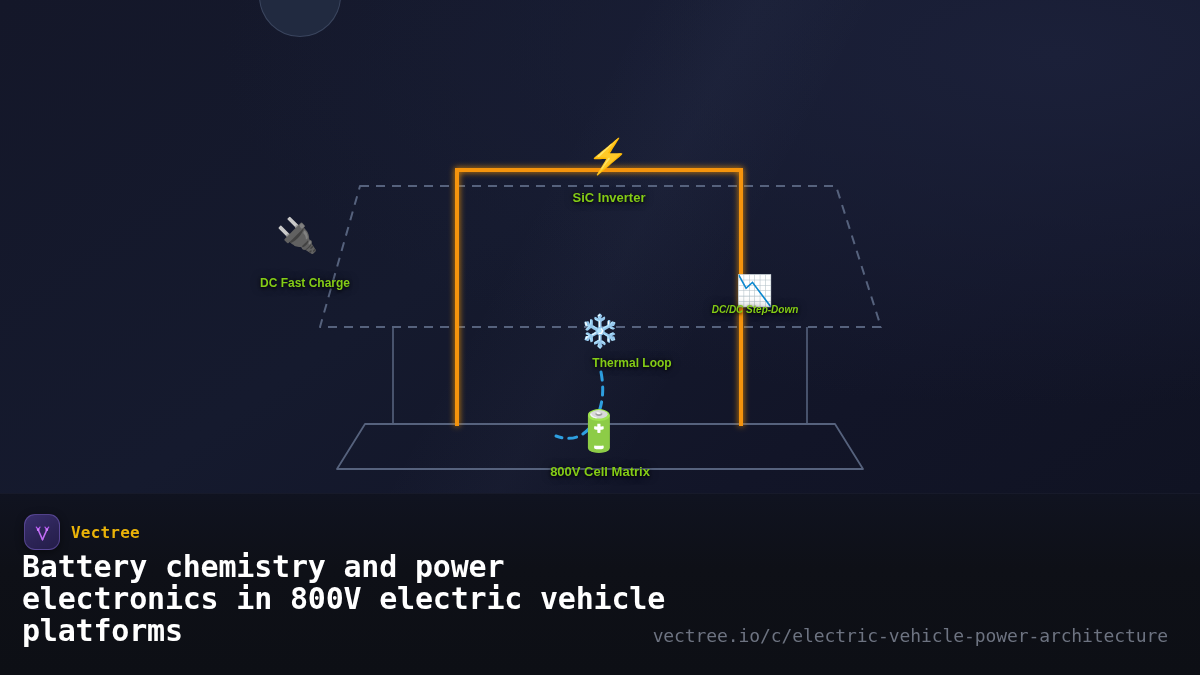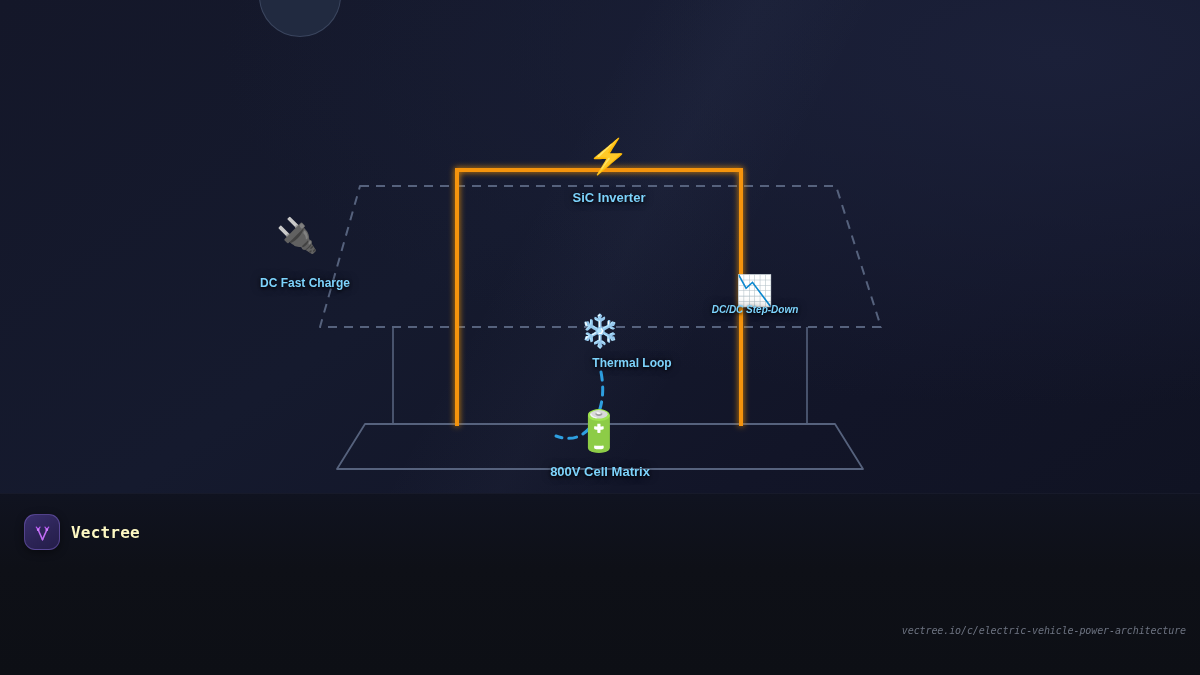--- a/index.html
+++ b/index.html
@@ -49,21 +49,21 @@
   }
 
   
   #diagram {
     position: absolute;
     left: 0; top: 0;
     width: 1200px; height: 500px;
   }
   .node-label {
     position: absolute;
-    color: #7dd3fc;
+    color: #84cc16;
     font-weight: bold;
     white-space: nowrap;
     transform: translateX(-50%);
     text-shadow: 0 1px 3px rgba(0,0,0,0.85), 0 0 8px rgba(0,0,0,0.6);
   }
   .node-glyph {
     position: absolute;
     transform: translate(-50%,-50%);
     line-height: 1;
     text-align: center;
@@ -97,46 +97,45 @@
     width: 34px; height: 34px;
     border-radius: 11px;
     background: linear-gradient(150deg, #3a2f6e 0%, #2c2456 55%, #241d49 100%);
     border: 1px solid rgba(150,120,235,0.38);
     display: flex;
     align-items: center;
     justify-content: center;
     box-shadow: 0 2px 8px rgba(0,0,0,0.45);
   }
   .brand-name {
-    color: #fef9c3;
+    color: #eab308;
     font-family: "DejaVu Sans Mono", monospace;
     font-size: 16px;
     font-weight: bold;
     letter-spacing: 0.2px;
   }
   .headline {
     position: absolute;
     left: 22px; top: 58px;
     width: 680px;
     margin: 0;
     color: #ffffff;
     font-family: "DejaVu Sans Mono", monospace;
     font-size: 30px;
     font-weight: bold;
     line-height: 32px;
     letter-spacing: -0.2px;
   }
   .url {
     position: absolute;
-    right: 14px; top: 132px;
+    right: 32px; top: 132px;
     color: #6d7381;
     font-family: "DejaVu Sans Mono", monospace;
-    font-size: 10px;
+    font-size: 18px;
     letter-spacing: -0.1px;
-    font-style: italic;
   }
 </style>
 </head>
 <body>
 
 <div id="stage">
 
   <div class="bg-base"></div>
   <div class="bg-sheen"></div>
   <div class="bg-lower"></div>
@@ -192,17 +191,18 @@
           <path d="M12 21 L17.5 8.5" stroke="#c06cf5" stroke-width="2" stroke-linecap="round" fill="none"></path>
           <path d="M6.5 8.5 L4.2 5.2 M6.5 8.5 L8.8 5.2" stroke="#b559ef" stroke-width="1.6" stroke-linecap="round" fill="none"></path>
           <path d="M17.5 8.5 L15.2 5.2 M17.5 8.5 L19.8 5.2" stroke="#b559ef" stroke-width="1.6" stroke-linecap="round" fill="none"></path>
           <circle cx="6.5" cy="8.5" r="1.7" fill="#d07cff"></circle>
           <circle cx="17.5" cy="8.5" r="1.7" fill="#d07cff"></circle>
         </svg>
       </div>
       <span class="brand-name">Vectree</span>
     </div>
 
+    <h1 class="headline">Battery chemistry and power electronics in 800V electric vehicle platforms</h1>
 
     <div class="url">vectree.io/c/electric-vehicle-power-architecture</div>
   </div>
 
 </div>
 
 </body></html>

